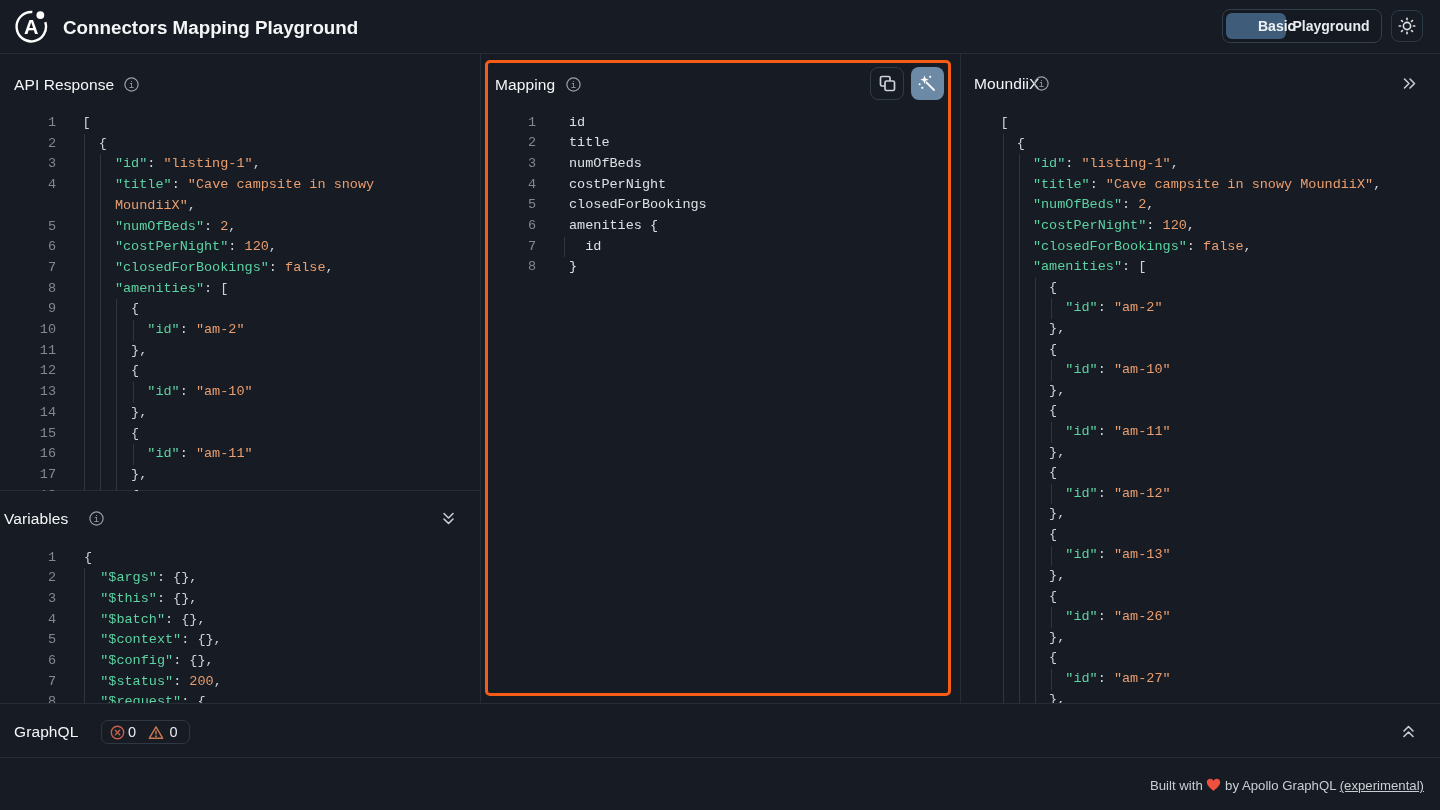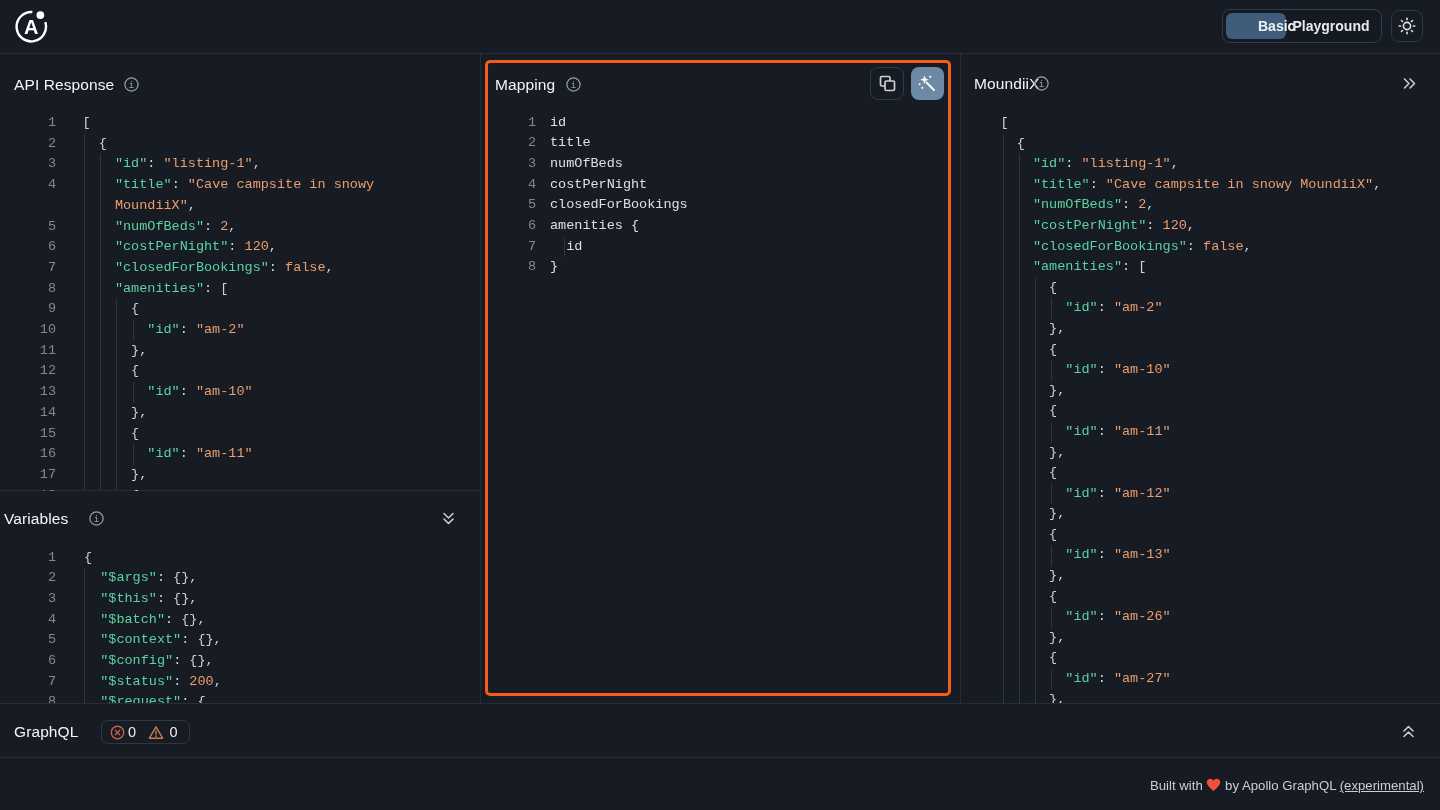--- a/index.html
+++ b/index.html
@@ -32,20 +32,21 @@
 </head>
 <body>
 <div id="page">
 
   <div id="hdr">
     <svg class="abs" style="left:14px;top:10px" width="34" height="34" viewBox="0 0 34 34">
       <path d="M 31.28 12.16 A 14.7 14.7 0 1 1 18.33 2.04" fill="none" stroke="#ffffff" stroke-width="2.4"></path>
       <circle cx="26.35" cy="5.12" r="3.9" fill="#ffffff"></circle>
       <text x="17.3" y="24" text-anchor="middle" font-family="Liberation Sans,sans-serif" font-size="20" font-weight="700" fill="#ffffff">A</text>
     </svg>
+    <div id="title">Connectors Mapping Playground</div>
     <div id="toggle">
       <div id="basicpill">Basic</div>
       <div id="conn">Playground</div>
     </div>
     <div id="gearbtn">
       <svg class="abs" style="left:6px;top:6px" width="18" height="18" viewBox="0 0 18 18">
         <circle cx="9" cy="9" r="3.6" fill="none" stroke="#dfe4e9" stroke-width="1.6"></circle>
         <g stroke="#dfe4e9" stroke-width="1.6" stroke-linecap="round">
           <line x1="9" y1="1.2" x2="9" y2="2.6"></line>
             <line x1="9" y1="15.4" x2="9" y2="16.8"></line>
@@ -171,21 +172,21 @@
   </div>
   <div class="clip" style="left:488px;top:93px;width:460px;height:600px">
     <pre class="ln abs" style="left:-8px;top:19.5px;width:56px">1
 2
 3
 4
 5
 6
 7
 8</pre>
-    <pre class="abs mapcode" style="left:62px;top:19.5px">id
+    <pre class="abs mapcode" style="left:81px;top:19.5px">id
 title
 numOfBeds
 costPerNight
 closedForBookings
 amenities {
   id
 }</pre>
   </div>
   <div class="ig" style="left:563.5px;top:236.7px;height:20.7px"></div>
 

